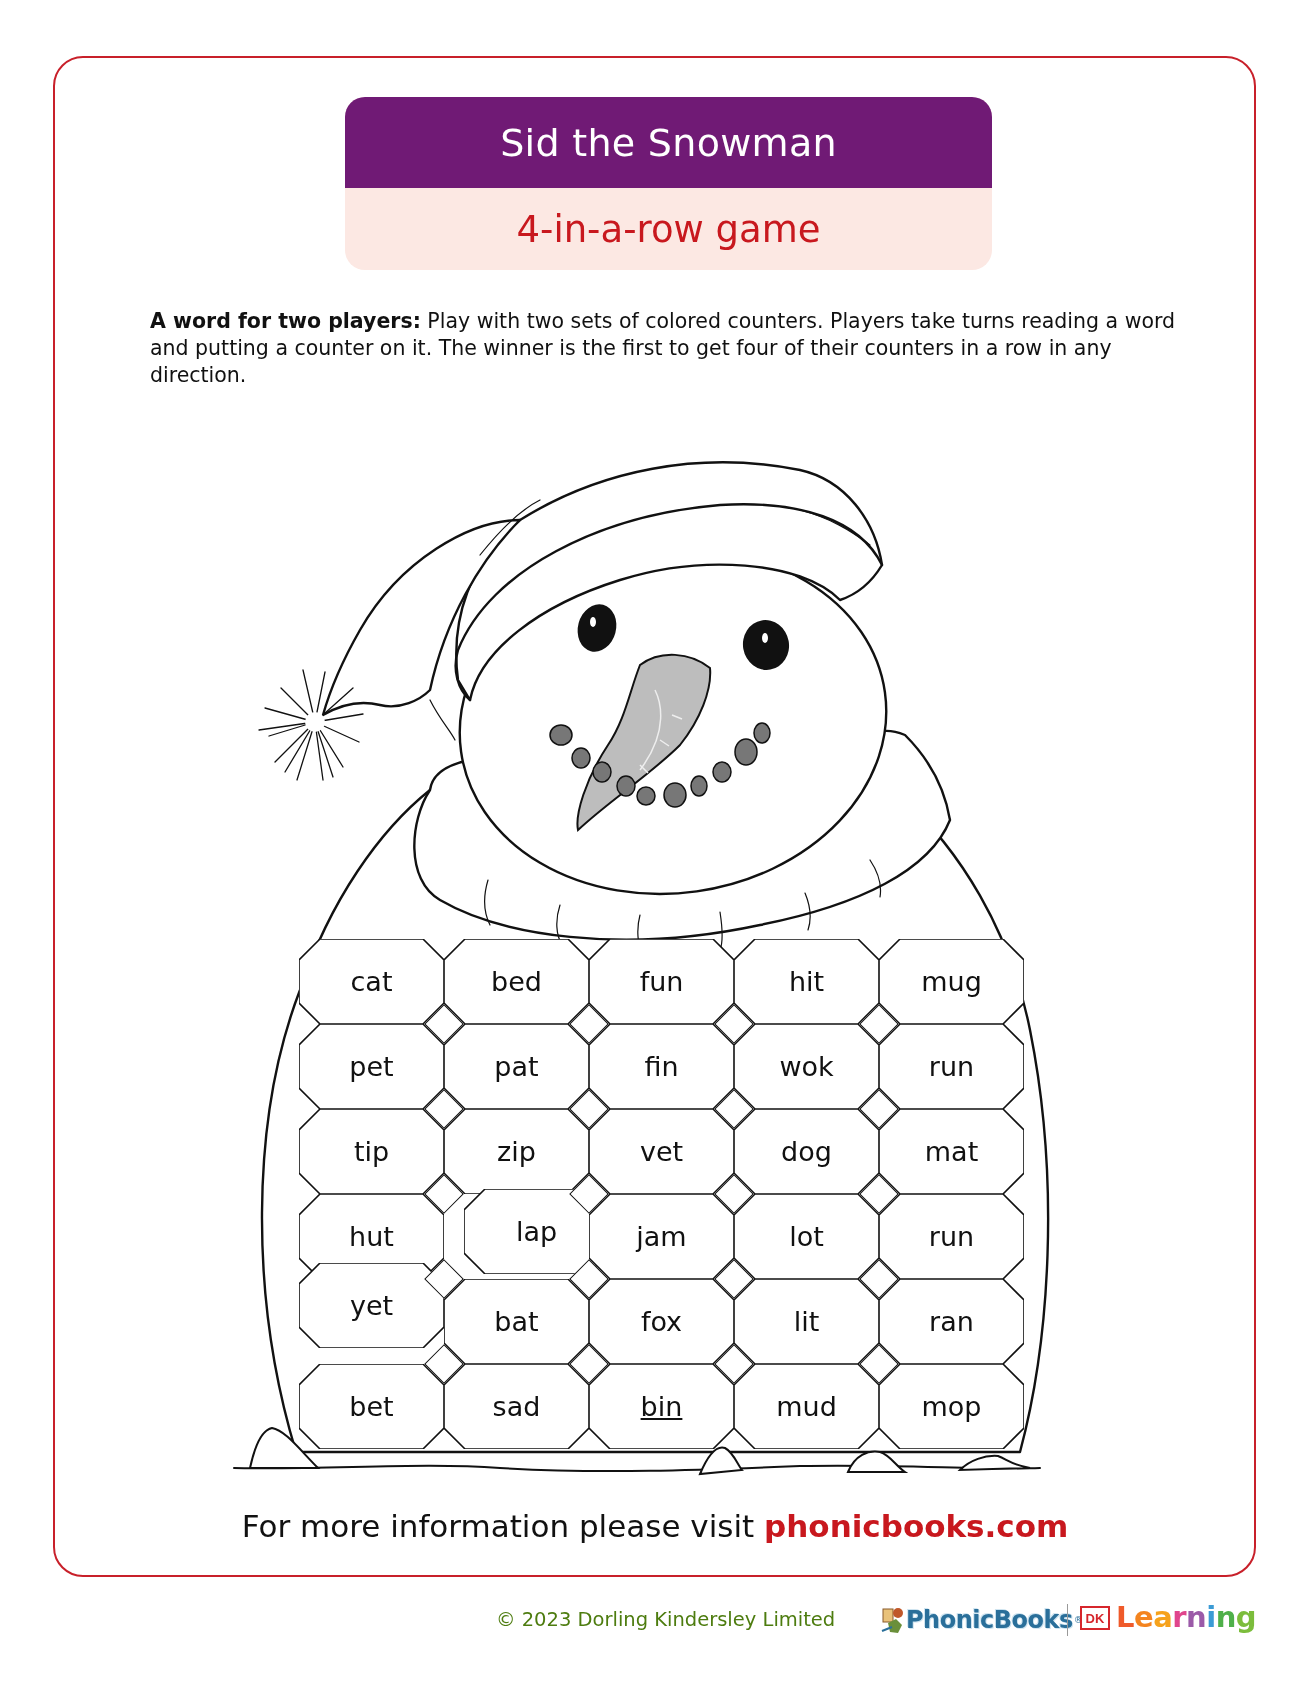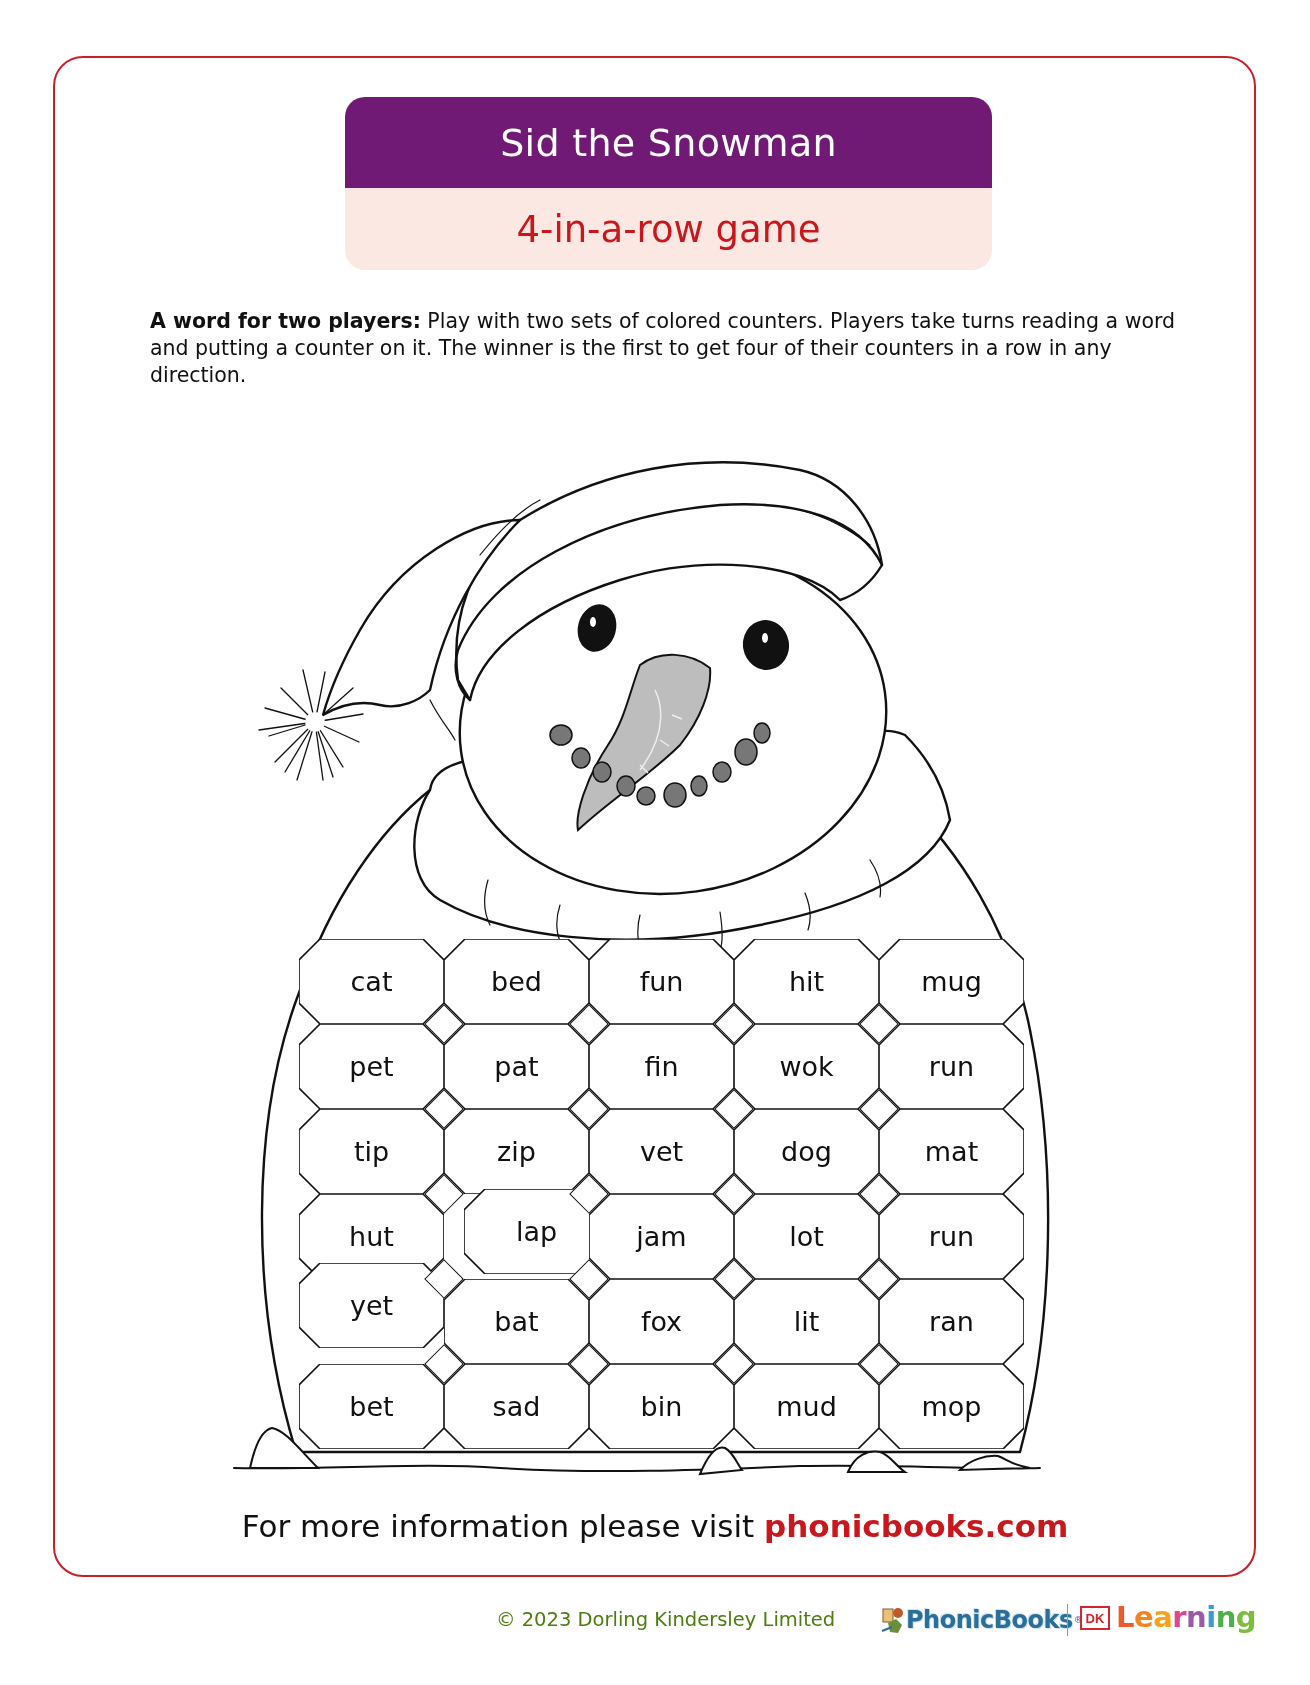--- a/index.html
+++ b/index.html
@@ -281,21 +281,21 @@
         <polygon points="21,0 124,0 145,21 145,64 124,85 21,85 0,64 0,21" fill="#fff" stroke="#111" stroke-width="1.6"></polygon>
       </svg>
       <span>bet</span>
     </div>
     <div class="cell" style="left: 145px; top: 425px;">
       <svg width="145" height="85">
         <polygon points="21,0 124,0 145,21 145,64 124,85 21,85 0,64 0,21" fill="#fff" stroke="#111" stroke-width="1.6"></polygon>
       </svg>
       <span>sad</span>
     </div>
-    <div class="cell" style="left: 290px; top: 425px;">
+    <div class="cell" style="left: 290px; top: 425px; text-decoration: underline;">
       <svg width="145" height="85">
         <polygon points="21,0 124,0 145,21 145,64 124,85 21,85 0,64 0,21" fill="#fff" stroke="#111" stroke-width="1.6"></polygon>
       </svg>
       <span>bin</span>
     </div>
     <div class="cell" style="left: 435px; top: 425px;">
       <svg width="145" height="85">
         <polygon points="21,0 124,0 145,21 145,64 124,85 21,85 0,64 0,21" fill="#fff" stroke="#111" stroke-width="1.6"></polygon>
       </svg>
       <span>mud</span>

